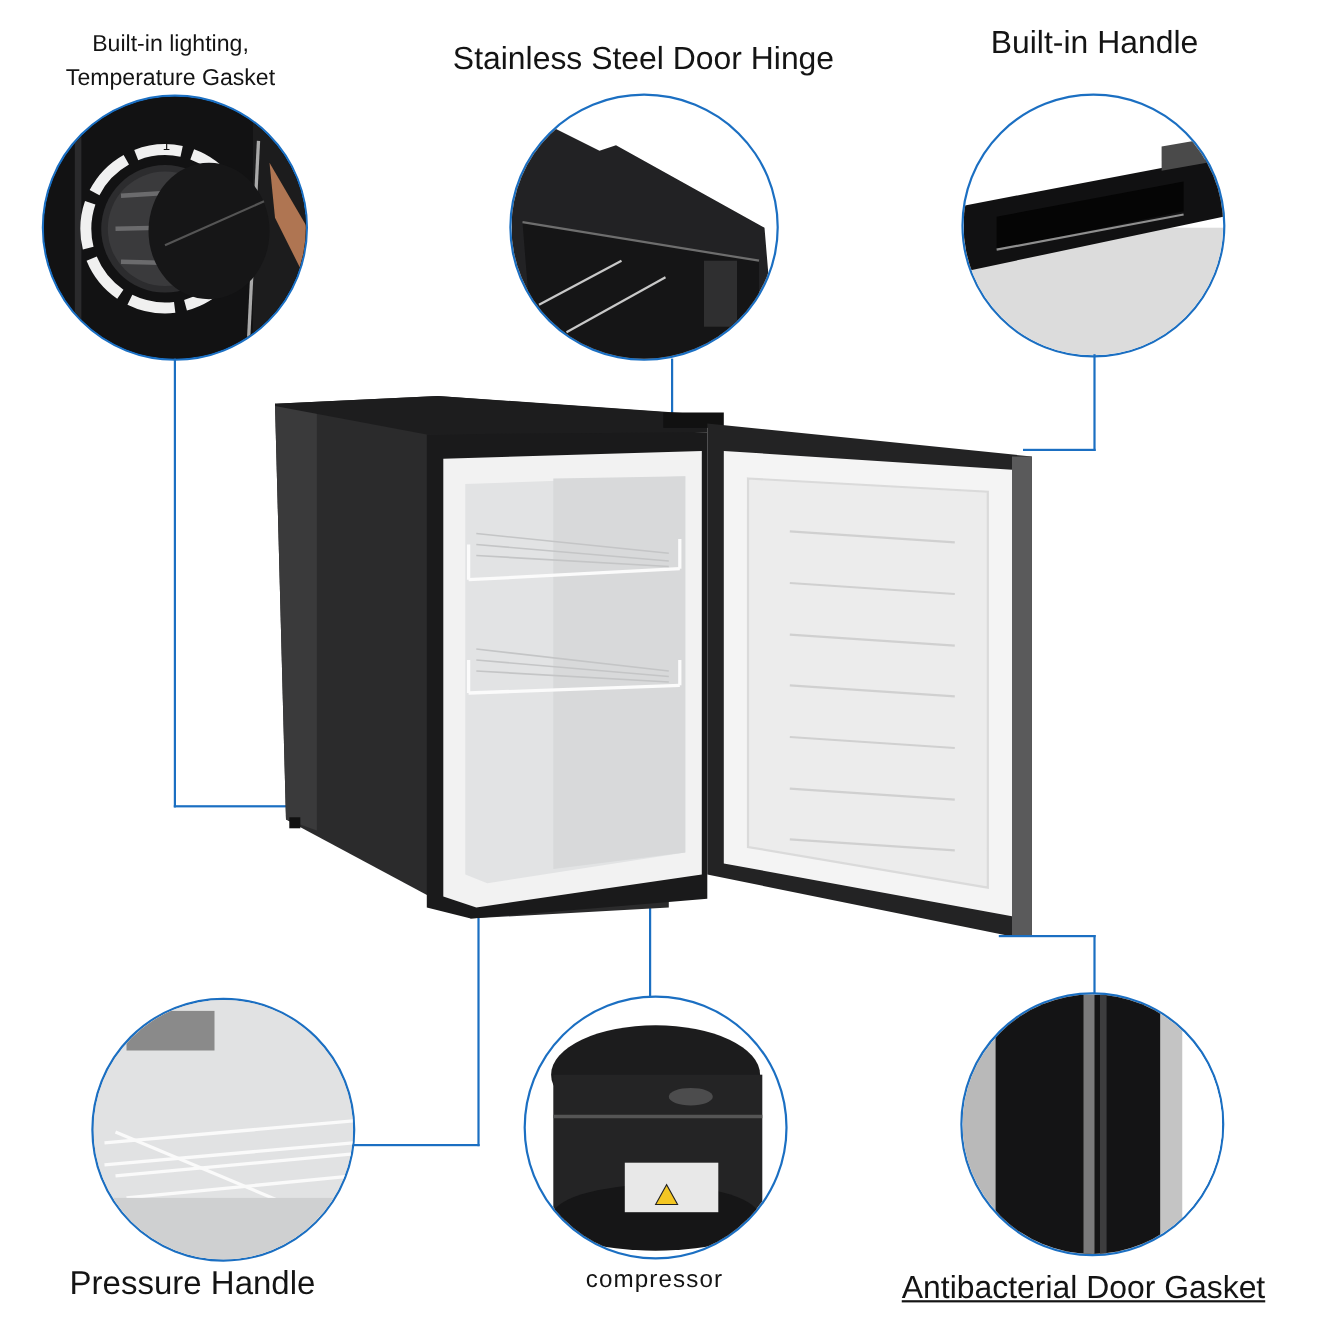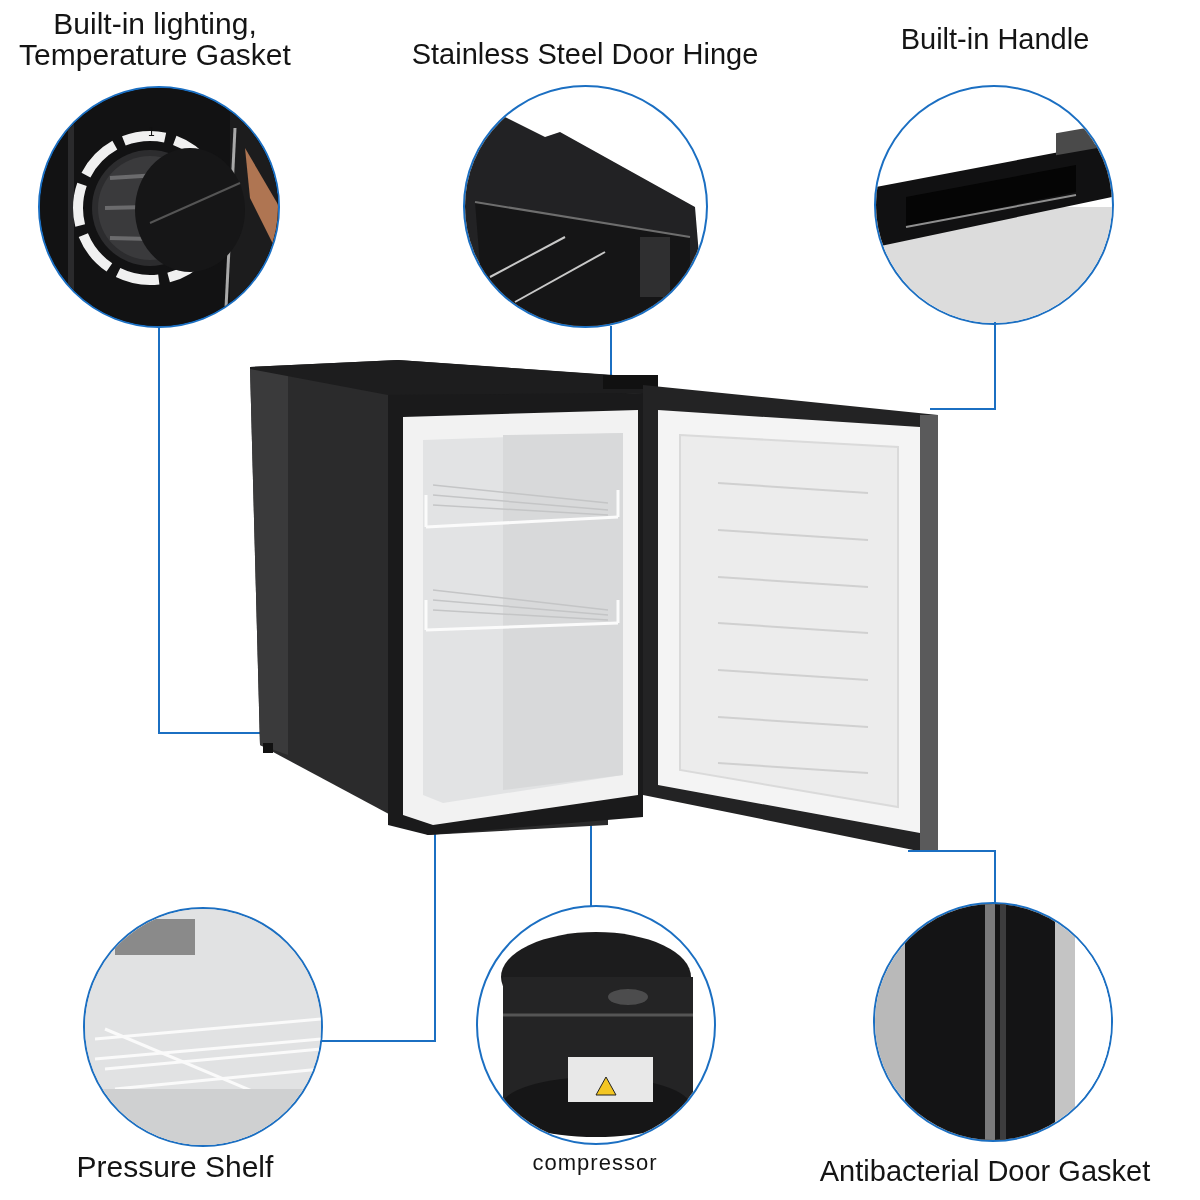--- a/index.html
+++ b/index.html
@@ -5,21 +5,21 @@
   html, body { margin:0; padding:0; background:#ffffff; }
   body { width:1200px; height:1200px; position:relative; overflow:hidden; font-family:"Liberation Sans", sans-serif; color:#111; }
   .label { position:absolute; text-align:center; font-family:"Liberation Sans", sans-serif; color:#141414; white-space:nowrap; }
   .circle { position:absolute; border-radius:50%; border:2px solid #1b6fc2; overflow:hidden; box-sizing:border-box; }
   .line { position:absolute; background:#1b6fc2; }
   svg { display:block; }
 </style>
 </head>
 <body>
 
-<div class="label" style="left:10px; top:8px; width:290px; font-size:30px; line-height:31px;">
+<div class="label" style="left:10px; top:24px; width:290px; font-size:21px; line-height:31px;">
   <div>Built-in lighting,</div>
   <div>Temperature Gasket</div>
 </div>
 
 <div class="label" style="left:370px; top:38px; width:430px; font-size:29px;">Stainless Steel Door Hinge</div>
 
 <div class="label" style="left:870px; top:23px; width:250px; font-size:29px;">Built-in Handle</div>
 
 <div class="circle" style="left:38px; top:86px; width:242px; height:242px; background:#0f0f10;">
   <svg width="240" height="240" viewBox="0 0 240 240">
@@ -153,15 +153,15 @@
   <svg width="236" height="236" viewBox="0 0 236 236">
     <rect x="0" y="0" width="30" height="236" fill="#b9b9b9"></rect>
     <rect x="30" y="0" width="150" height="236" fill="#141415"></rect>
     <rect x="110" y="0" width="10" height="236" fill="#7a7a7b"></rect>
     <rect x="125" y="0" width="6" height="236" fill="#3d3d3e"></rect>
     <rect x="180" y="0" width="20" height="236" fill="#c4c4c4"></rect>
     <rect x="200" y="0" width="36" height="236" fill="#ffffff"></rect>
   </svg>
 </div>
 
-<div class="label" style="left:50px; top:1150px; width:250px; font-size:30px;">Pressure Shelf</div>
+<div class="label" style="left:50px; top:1150px; width:250px; font-size:30px;">Pressure Handle</div>
 <div class="label" style="left:470px; top:1150px; width:250px; font-size:22px; letter-spacing:1px;">compressor</div>
-<div class="label" style="left:770px; top:1155px; width:430px; font-size:29px;">Antibacterial Door Gasket</div>
+<div class="label" style="left:770px; top:1155px; width:430px; font-size:29px;text-decoration:underline;">Antibacterial Door Gasket</div>
 
 </body></html>

